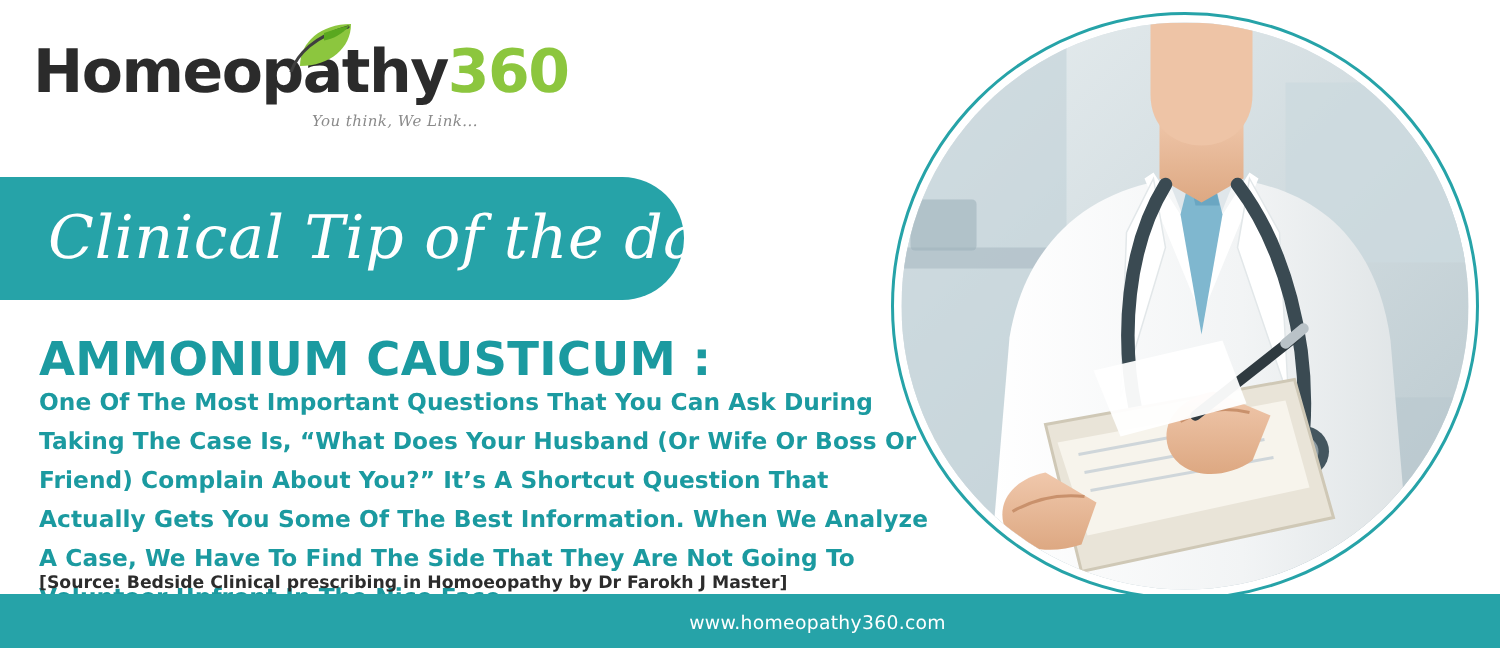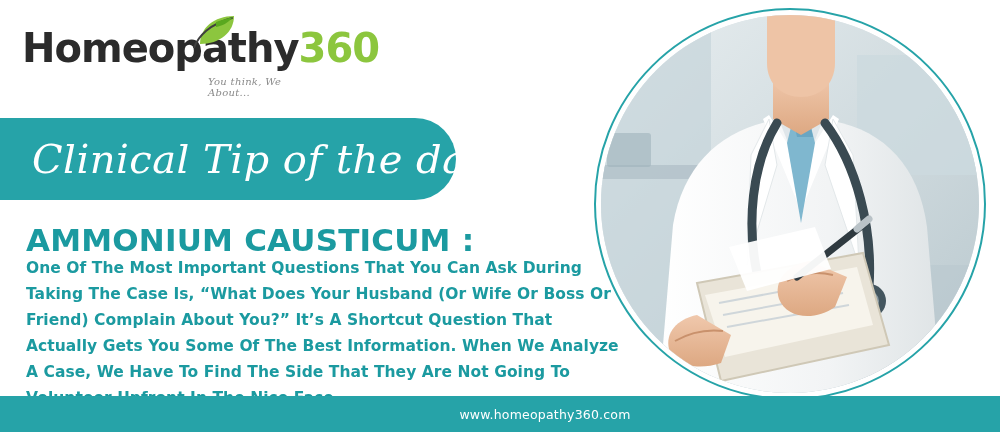--- a/index.html
+++ b/index.html
@@ -165,31 +165,32 @@
     <div class="logo-text">
       <span>Homeopathy</span><span class="num">360</span>
     </div>
     <span class="logo-leaf">
       <svg width="46" height="34" viewBox="0 0 46 34">
         <path d="M8 30 C8 14, 22 2, 42 2 C42 18, 28 30, 8 30 Z" fill="#8cc63e"></path>
         <path d="M2 34 C6 22, 18 10, 40 4" stroke="#3f3f3f" stroke-width="2" fill="none" stroke-linecap="round"></path>
         <path d="M24 8 C30 6, 36 4, 41 3 C36 9, 30 12, 24 13 Z" fill="#5aa81f"></path>
       </svg>
     </span>
-    <div class="logo-tag">You think, We About...</div>
+    <div class="logo-tag">You think, We Link...</div>
   </div>
 
   <div class="ribbon">
     <div class="ribbon-text">Clinical Tip of the day</div>
   </div>
 
   <div class="headline">AMMONIUM CAUSTICUM :</div>
 
   <div class="body-copy">One Of The Most Important  Questions That You Can Ask During  Taking The Case Is, “What Does Your Husband (Or Wife Or Boss Or Friend) Complain  About  You?” It’s A Shortcut Question That Actually  Gets You Some Of The Best Information. When We Analyze A Case, We Have To Find The Side That They Are Not Going To Volunteer Upfront In The Nice Face.</div>
 
+  <div class="source">[Source:  Bedside Clinical prescribing in Homoeopathy by Dr Farokh J Master]</div>
 
   <div class="photo-wrap">
     <div class="photo">
       <svg width="378" height="378" viewBox="0 0 378 378" preserveAspectRatio="xMidYMid slice">
         <defs>
           <linearGradient id="bgGrad" x1="0" y1="0" x2="1" y2="1">
             <stop offset="0%" stop-color="#e8eef0"></stop>
             <stop offset="55%" stop-color="#cfdade"></stop>
             <stop offset="100%" stop-color="#b8c7cd"></stop>
           </linearGradient>

